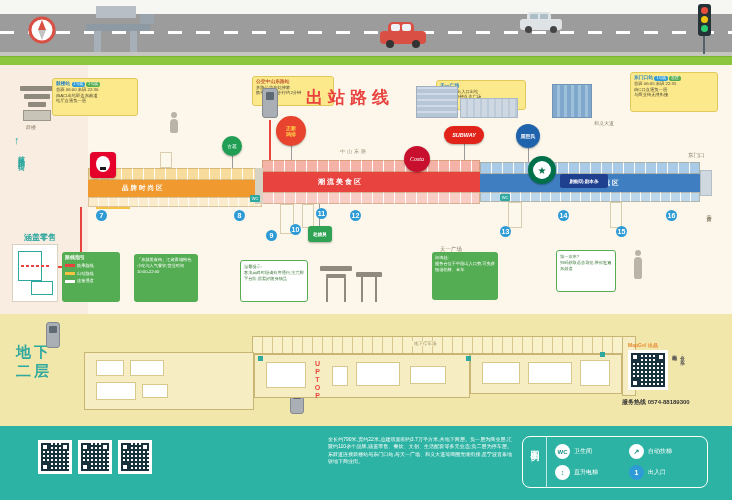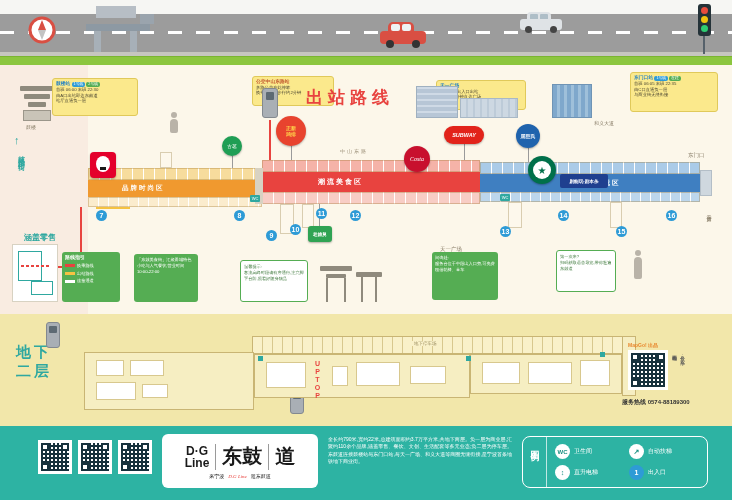--- a/index.html
+++ b/index.html
@@ -370,38 +370,20 @@
     <div class="eye" style="right:3px;top:3px"></div>
     <div class="eye" style="left:3px;bottom:3px"></div>
   </div>
   <div class="qr" style="left:118px;top:440px;width:34px;height:34px">
     <div class="m"></div>
     <div class="eye" style="left:3px;top:3px"></div>
     <div class="eye" style="right:3px;top:3px"></div>
     <div class="eye" style="left:3px;bottom:3px"></div>
   </div>
 
-  <div class="abs" style="left:162px;top:434px;width:156px;height:54px;background:#fff;border-radius:6px;
-       display:flex;flex-direction:column;align-items:center;justify-content:center;gap:3px">
-    <div style="display:flex;align-items:center;gap:6px">
-      <div style="text-align:center;line-height:12px;font-weight:bold;font-size:12px;color:#1a1a1a">
-        <div>D·G</div>
-        <div>Line</div>
-      </div>
-      <div style="width:1px;height:26px;background:#9a9a9a"></div>
-      <div style="font-size:20px;font-weight:bold;color:#1a1a1a">东鼓</div>
-      <div style="width:1px;height:26px;background:#9a9a9a"></div>
-      <div style="font-size:20px;font-weight:bold;color:#1a1a1a">道</div>
-    </div>
-    <div style="font-size:5px;color:#1a1a1a;display:flex;gap:4px;align-items:center">
-      <span>来宁波</span>
-      <span style="color:#e8433f;font-style:italic;font-family:'Liberation Serif',serif">D.G Line</span>
-      <span>逛东鼓道</span>
-    </div>
-  </div>
 
   <div class="abs" style="left:328px;top:436px;width:184px;height:54px;color:#fff;font-size:5px;line-height:7.4px;text-align:justify">全长约790米,宽约22米,总建筑面积约3.7万平方米,共地下两层。负一层为商业层,汇聚约110余个品牌,涵盖零售、餐饮、文创、生活配套等多元业态;负二层为停车层。东鼓道连接鼓楼站与东门口站,与天一广场、和义大道等商圈无缝衔接,是宁波首条地铁地下商业街。</div>
 
   <div class="abs" style="left:522px;top:436px;width:186px;height:52px;border:1.5px solid #fff;border-radius:8px;
        display:flex;align-items:stretch">
     <div class="vtext" style="font-size:9px;font-weight:bold;color:#fff;padding:6px 5px;border-right:1px solid rgba(255,255,255,.7);letter-spacing:2px">图例</div>
     <div style="flex:1;display:grid;grid-template-columns:1fr 1fr;gap:2px 4px;padding:5px 8px;align-items:center">
       <div class="lgd-item">
         <span class="lgd-ic" style="font-size:6px">WC</span>
         <span style="color:#fff;font-size:6px">卫生间</span>

